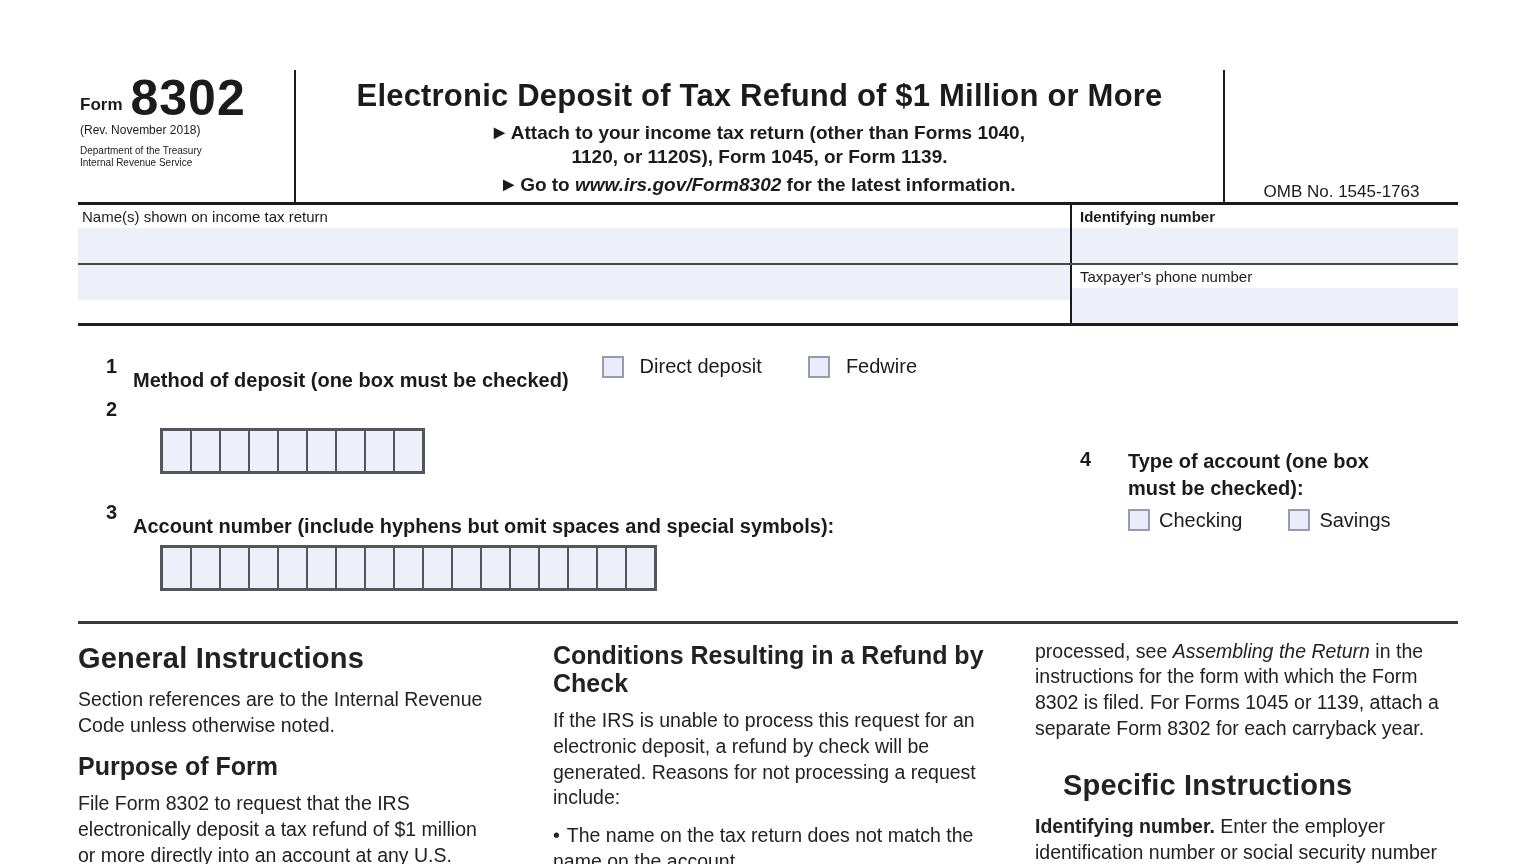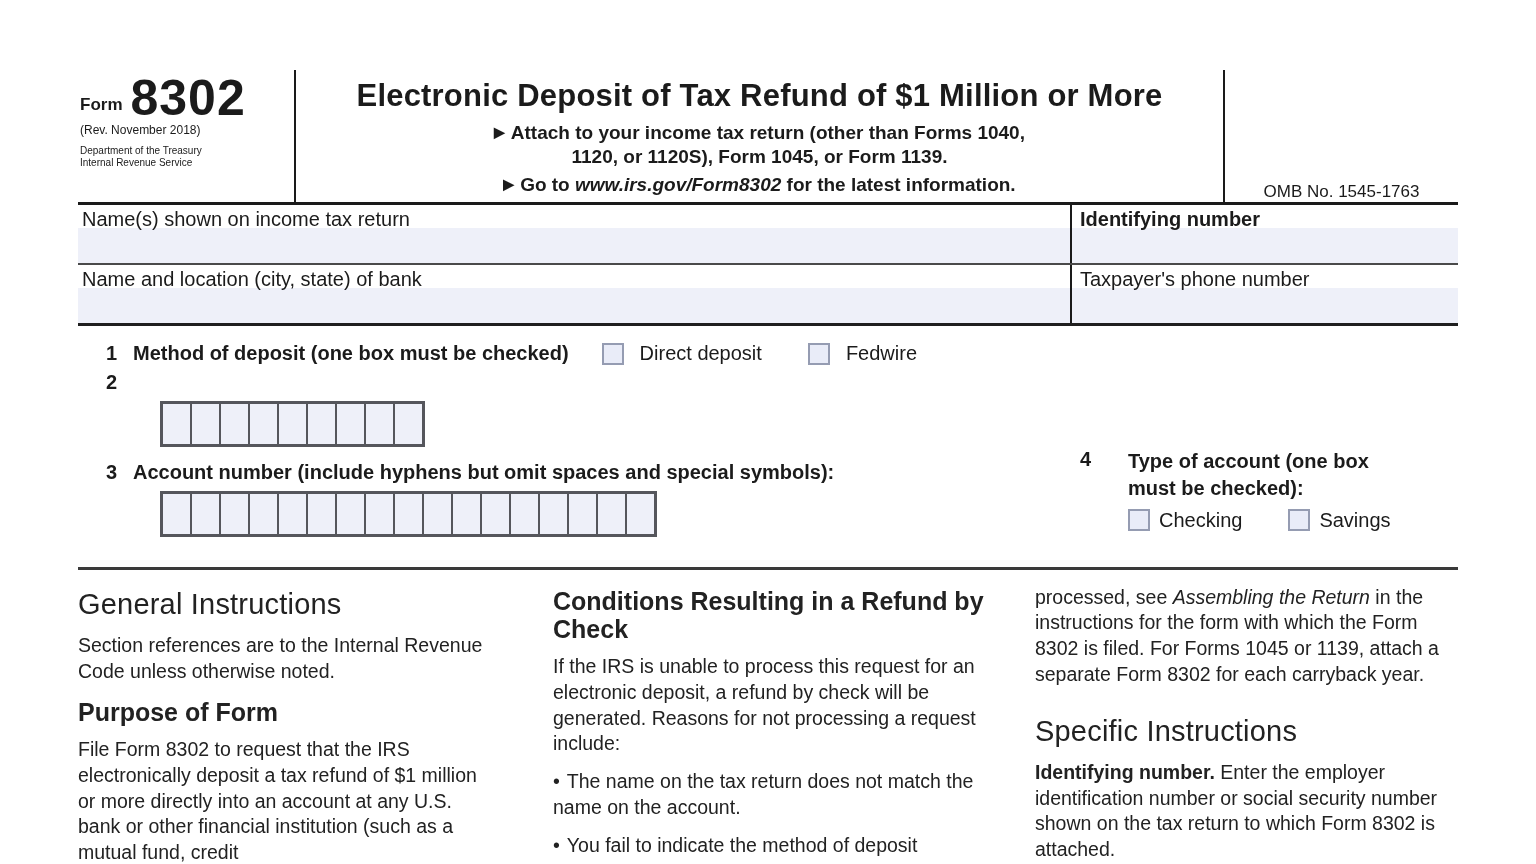--- a/index.html
+++ b/index.html
@@ -20,53 +20,53 @@
   .goto { font-size:19px; font-weight:bold; margin-top:4px; }
   .goto .url { font-style:italic; }
   .arr { font-size:14px; position:relative; top:-2px; margin-right:6px; }
   .hdr-right { display:flex; align-items:flex-end; justify-content:center; }
   .omb { font-size:17px; }
 
   
   .idrow { display:grid; grid-template-columns:994px 1fr; }
   .idrow .cl { border-right:2px solid #1a1a1a; }
   .cell { padding:0; }
-  .lbl { font-size:20px; padding:3px 0 4px 4px; height:23px; }
+  .lbl { font-size:15px; padding:3px 0 4px 4px; height:23px; }
   .lbl.b { font-weight:bold; padding-left:8px; }
   .lbl.r { padding-left:8px; }
   .fill { height:35px; background:#eef0f9; }
   .rowdiv { height:2px; background:#4a4a4a; }
   .rowdiv2 { height:3px; background:#1f1f1f; }
 
   
   .items { position:relative; padding-top:10px; }
   .item { display:flex; align-items:center; font-size:20px; margin-top:6px; }
   .inum { font-weight:bold; width:55px; padding-left:28px; flex:none; }
-  .ilabel { font-weight:bold; }
+  .ilabel { font-weight:bold;margin-top:27px; }
   .opts { display:flex; align-items:flex-end; gap:16px; margin-left:33px; }
   .opt2 { margin-left:30px; }
   .cb { width:22px; height:22px; background:#e9ecf8; border:2px solid #959cb2; flex:none; }
   .optlab { font-size:20px; }
   .strip { display:flex; border:3px solid #55565c; width:fit-content; margin:7px 0 4px 82px; background:#55565c; gap:2px; }
   .dbx-wrap { display:flex; gap:2px; }
   .item3row { margin-top:14px; }
   .item4 { position:absolute; left:1002px; top:122px; width:350px; display:flex; font-size:20px; }
   .item4 .inum { width:48px; padding-left:0; }
   .i4lab { font-weight:bold; line-height:1.35; width:290px; }
   .i4opts { display:flex; align-items:center; gap:9px; margin-top:7px; font-weight:normal; }
   .i4gap { width:28px; }
 
   .bigdiv { height:3px; background:#3a3a3a; margin-top:30px; }
 
   
   .instr { display:flex; margin-top:15px; font-size:19.5px; line-height:1.32; color:#222; }
   .c1 { width:412px; margin-right:63px; }
   .c2 { width:452px; margin-right:30px; }
   .c3 { width:423px; }
-  .h-big { font-size:29px; font-weight:normal; letter-spacing:0.2px; margin-bottom:10px; }
+  .h-big { font-size:29px; font-weight:bold; letter-spacing:0.2px; margin-bottom:10px; }
   .h-mid { font-size:25px; font-weight:bold; line-height:1.15; margin:14px 0 10px 0; }
   .c2 .h-mid { margin-top:2px; }
   .para { margin-bottom:10px; }
   .blt { margin-right:7px; }
   .bullet-p { margin-top:12px; }
   .it { font-style:italic; }
   .bd { font-weight:bold; }
 </style>
 </head>
 <body>
@@ -103,21 +103,20 @@
       <div class="fill"></div>
     </div>
     <div class="cell">
       <div class="lbl b">Identifying number</div>
       <div class="fill"></div>
     </div>
   </div>
   <div class="rowdiv"></div>
   <div class="idrow">
     <div class="cl cell">
-      <div class="lbl">Name and location (city, state) of bank</div>
       <div class="fill"></div>
     </div>
     <div class="cell">
       <div class="lbl r">Taxpayer's phone number</div>
       <div class="fill"></div>
     </div>
   </div>
   <div class="rowdiv2"></div>
 
   <div class="items">
@@ -210,20 +209,20 @@
       </div>
       <div class="bullet-p">
         <span class="blt">•</span><span>You fail to indicate the method of deposit</span>
       </div>
     </div>
 
     <div class="c3">
       <div class="para">
         <span>processed, see </span><span class="it">Assembling the Return</span><span> in the instructions for the form with which the Form 8302 is filed. For Forms 1045 or 1139, attach a separate Form 8302 for each carryback year.</span>
       </div>
-      <div class="h-big" style="margin-top:24px;">Specific Instructions</div>
+      <div class="h-big" style="margin-top:24px;margin-left:28px;">Specific Instructions</div>
       <div class="para">
         <span class="bd">Identifying number.</span><span> Enter the employer identification number or social security number shown on the tax return to which Form 8302 is attached.</span>
       </div>
     </div>
 
   </div>
 </div>
 
 </body></html>

